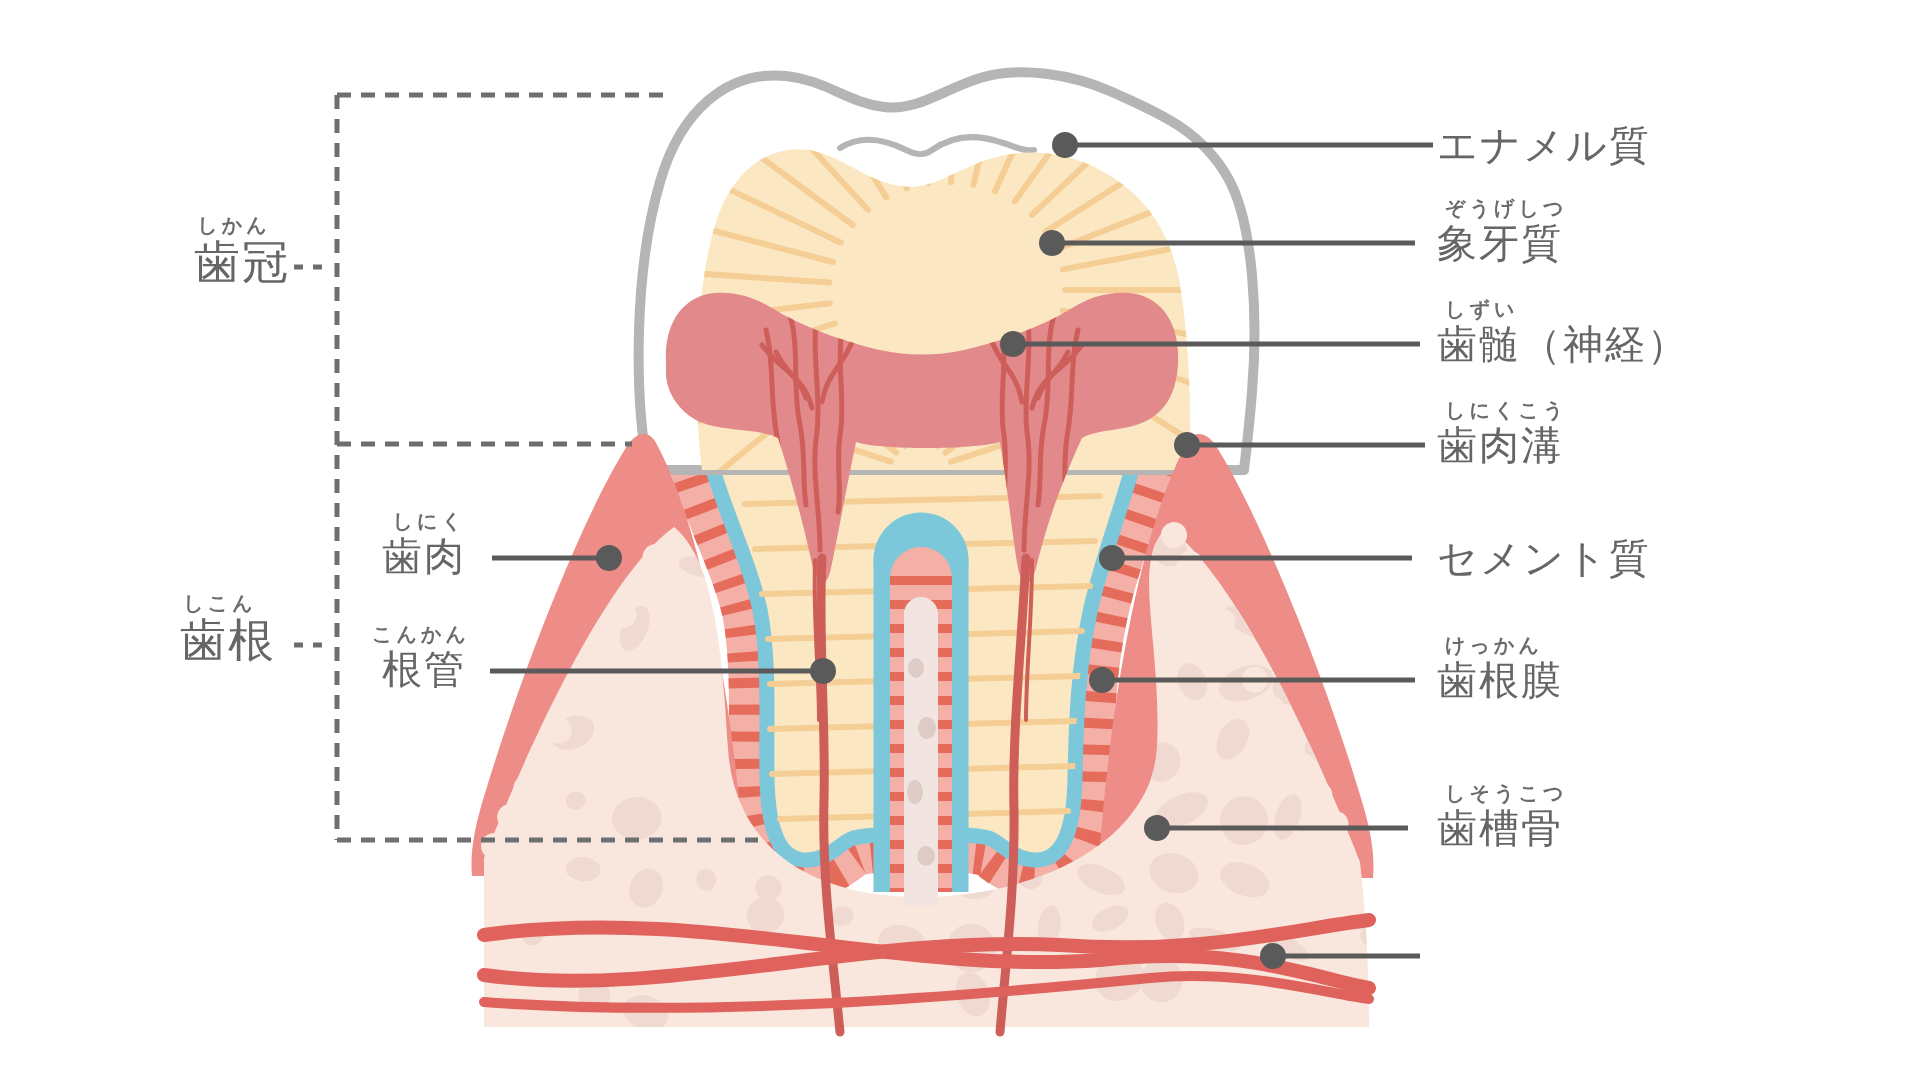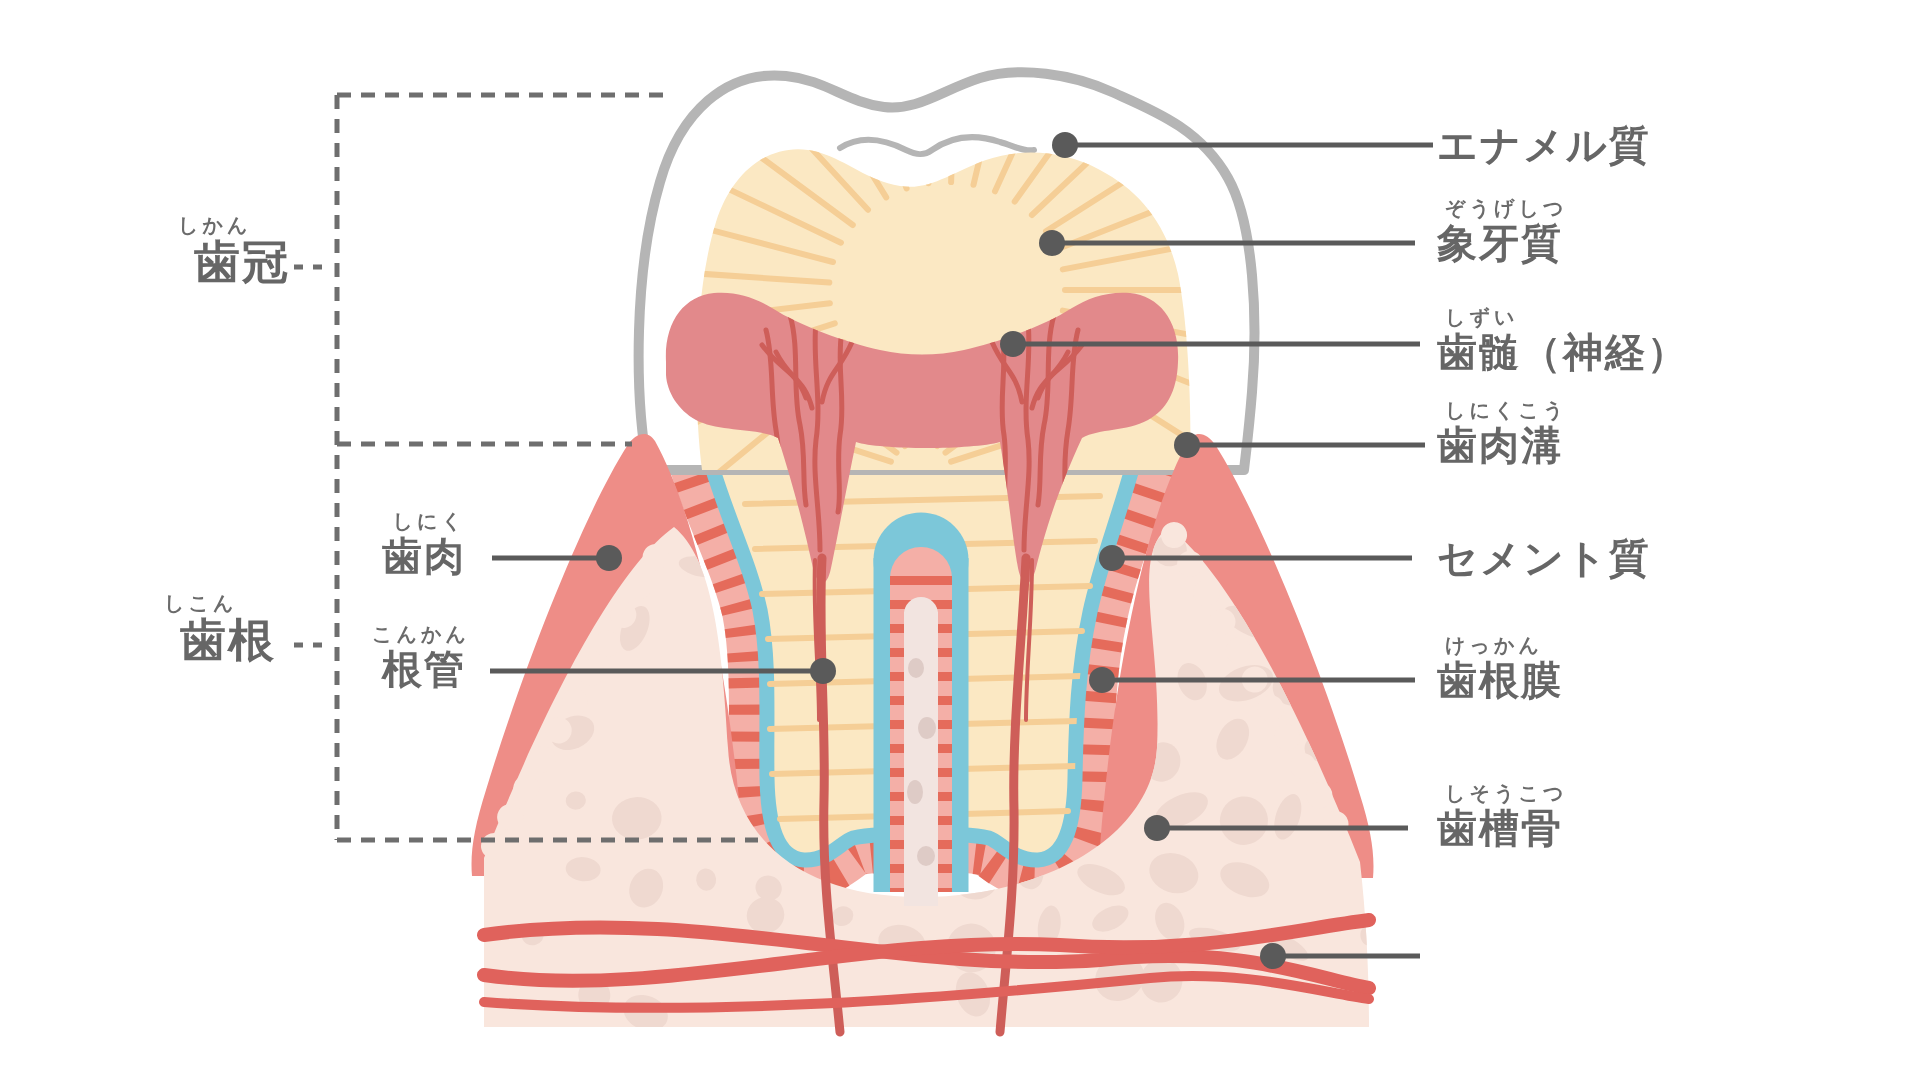--- a/index.html
+++ b/index.html
@@ -4,24 +4,24 @@
 <style>
   html,body{margin:0;padding:0;background:#ffffff;}
   body{width:1920px;height:1080px;position:relative;overflow:hidden;
        font-family:"Liberation Sans","DejaVu Sans",sans-serif;}
   #stage{position:absolute;left:0;top:0;width:1920px;height:1080px;}
   #diagram{position:absolute;left:0;top:0;}
   .label{position:absolute;color:#666;}
   .furi{font-size:20px;font-weight:600;letter-spacing:4px;color:#6b6b6b;
         line-height:26px;height:26px;white-space:pre;}
   .furi:empty{display:none;}
-  .main{font-size:40px;font-weight:700;line-height:44px;letter-spacing:2px;white-space:pre;}
+  .main{font-size:40px;font-weight:400;line-height:44px;letter-spacing:2px;white-space:pre;}
   .rlabel{left:1437px;text-align:left;}
   .rlabel .furi{padding-left:8px;}
-  .llabel{}
+  .llabel{text-align:center;}
   .llabel .main{font-size:46px;line-height:48px;margin-left:16px;}
   .ilabel{text-align:right;}
 </style>
 </head>
 <body>
 
 <div id="stage">
 
 <svg id="diagram" width="1920" height="1080" viewBox="0 0 1920 1080">
   <defs>
@@ -273,21 +273,21 @@
 </svg>
 
 <div class="label rlabel" style="top:123px">
 
   <div class="main">エナメル質</div>
 </div>
 <div class="label rlabel" style="top:195px">
   <div class="furi">ぞうげしつ</div>
   <div class="main">象牙質</div>
 </div>
-<div class="label rlabel" style="top:304px">
+<div class="label rlabel" style="top:296px">
   <div class="furi">しずい</div>
   <div class="main">歯髄（神経）</div>
 </div>
 <div class="label rlabel" style="top:397px">
   <div class="furi">しにくこう</div>
   <div class="main">歯肉溝</div>
 </div>
 <div class="label rlabel" style="top:536px">
 
   <div class="main">セメント質</div>

